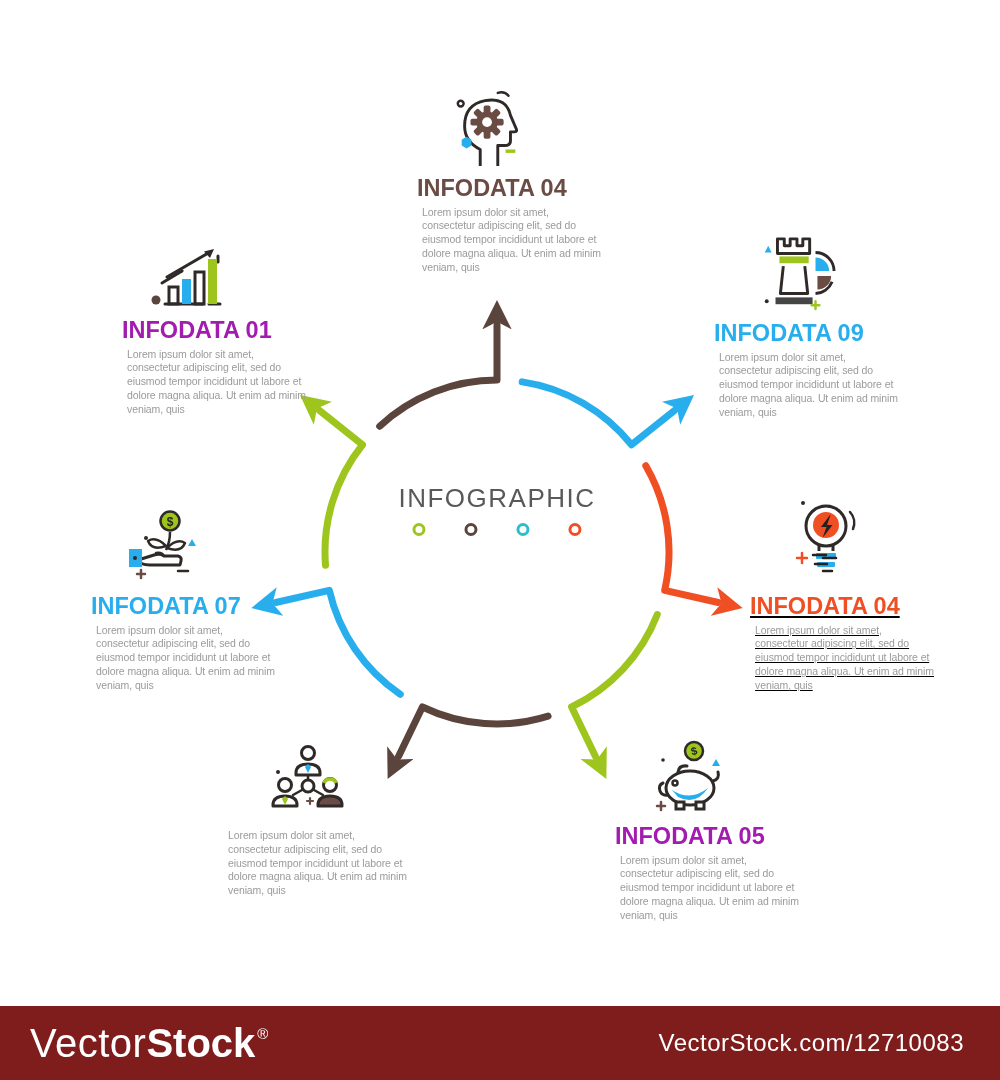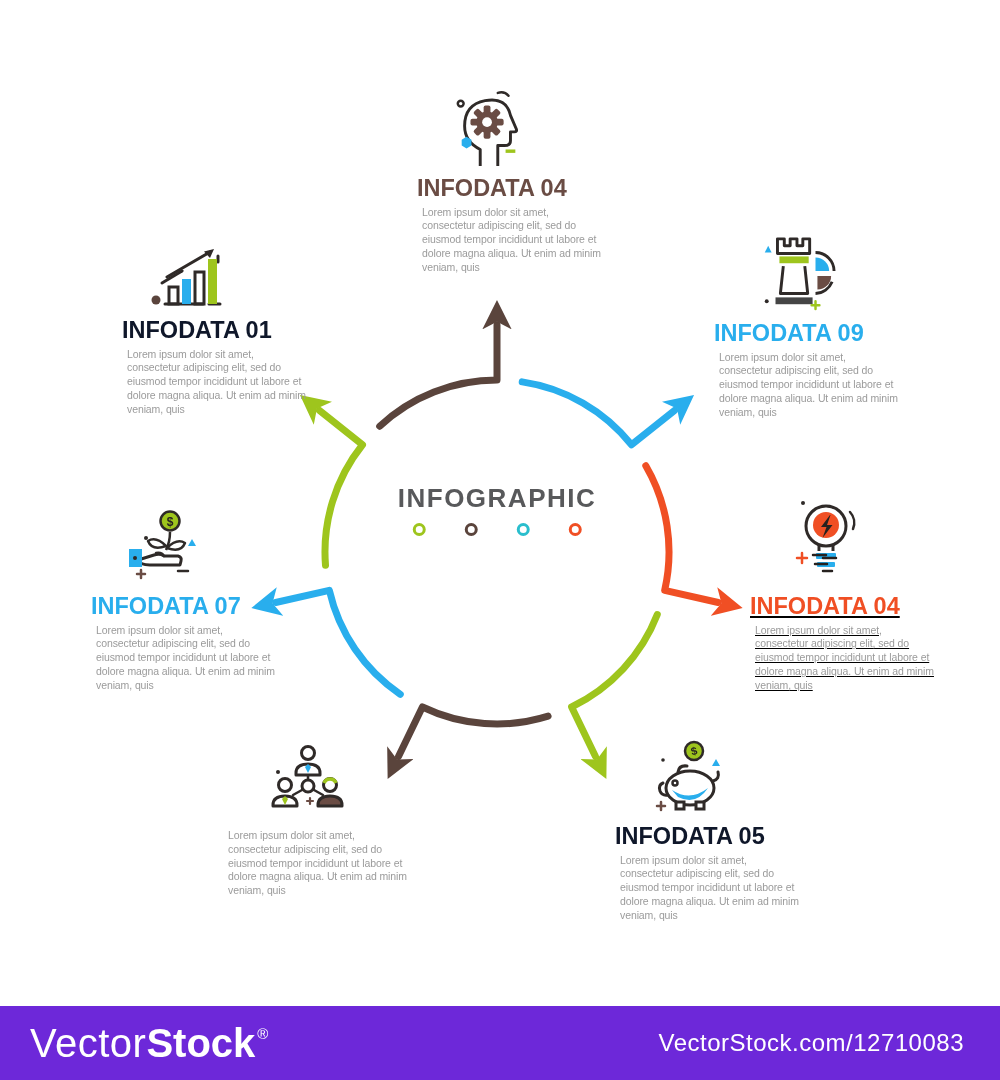--- a/index.html
+++ b/index.html
@@ -2,33 +2,33 @@
 <html><head>
 <meta charset="utf-8">
 <style>
   html,body{margin:0;padding:0;background:#fff;}
   .canvas{position:relative;width:1000px;height:1080px;background:#ffffff;overflow:hidden;
           font-family:"Liberation Sans",sans-serif;}
   .wheel{position:absolute;left:0;top:0;}
   
   .center{position:absolute;left:497px;top:482px;transform:translateX(-50%);text-align:center;}
   .center .linear{font-size:52px;font-weight:200;letter-spacing:3px;color:#6e6f71;line-height:1;}
-  .center .infographic{font-size:26px;font-weight:700;letter-spacing:1.5px;color:#58595b;line-height:1;margin-top:3px;}
+  .center .infographic{font-size:26px;font-weight:400;letter-spacing:1.5px;color:#58595b;line-height:1;margin-top:3px;}
   .dots{display:flex;justify-content:center;gap:39px;margin-top:12px;}
   .dot{width:7px;height:7px;border-radius:50%;border:3.5px solid;}
   .dot.lime{border-color:#9ec51d}.dot.brown{border-color:#5a443c}
   .dot.cyan{border-color:#2abecd}.dot.orange{border-color:#f04f24}
   
   .item{position:absolute;width:192px;}
   .icon-box{display:block;}
   .item h3{margin:0 0 5px 0;font-size:23.5px;font-weight:700;letter-spacing:0;line-height:1.05;}
   .item p{margin:5px;font-size:10.5px;line-height:13.8px;color:#9b9b9b;letter-spacing:-0.1px;width:180px;}
-  .c-lime{color:#0f172a}.c-brown{color:#6a4c44}.c-blue{color:#29aeed}.c-orange{color:#f04f24}
+  .c-lime{color:#a21caf}.c-brown{color:#6a4c44}.c-blue{color:#29aeed}.c-orange{color:#f04f24}
   
-  .footer{position:absolute;left:0;bottom:0;width:1000px;height:74px;background:#6d28d9;
+  .footer{position:absolute;left:0;bottom:0;width:1000px;height:74px;background:#7f1d1d;
           display:flex;align-items:center;justify-content:space-between;}
   .brand{margin-left:30px;color:#fff;font-size:40px;line-height:1;}
   .brand .lt{font-weight:300;letter-spacing:0.5px;}
   .brand b{font-weight:700;}
   .brand sup{font-size:15px;font-weight:400;vertical-align:18px;margin-left:2px;}
   .url{margin-right:36px;color:#fff;font-size:24px;font-weight:400;letter-spacing:0.5px;}
 </style>
 </head>
 <body>
 

